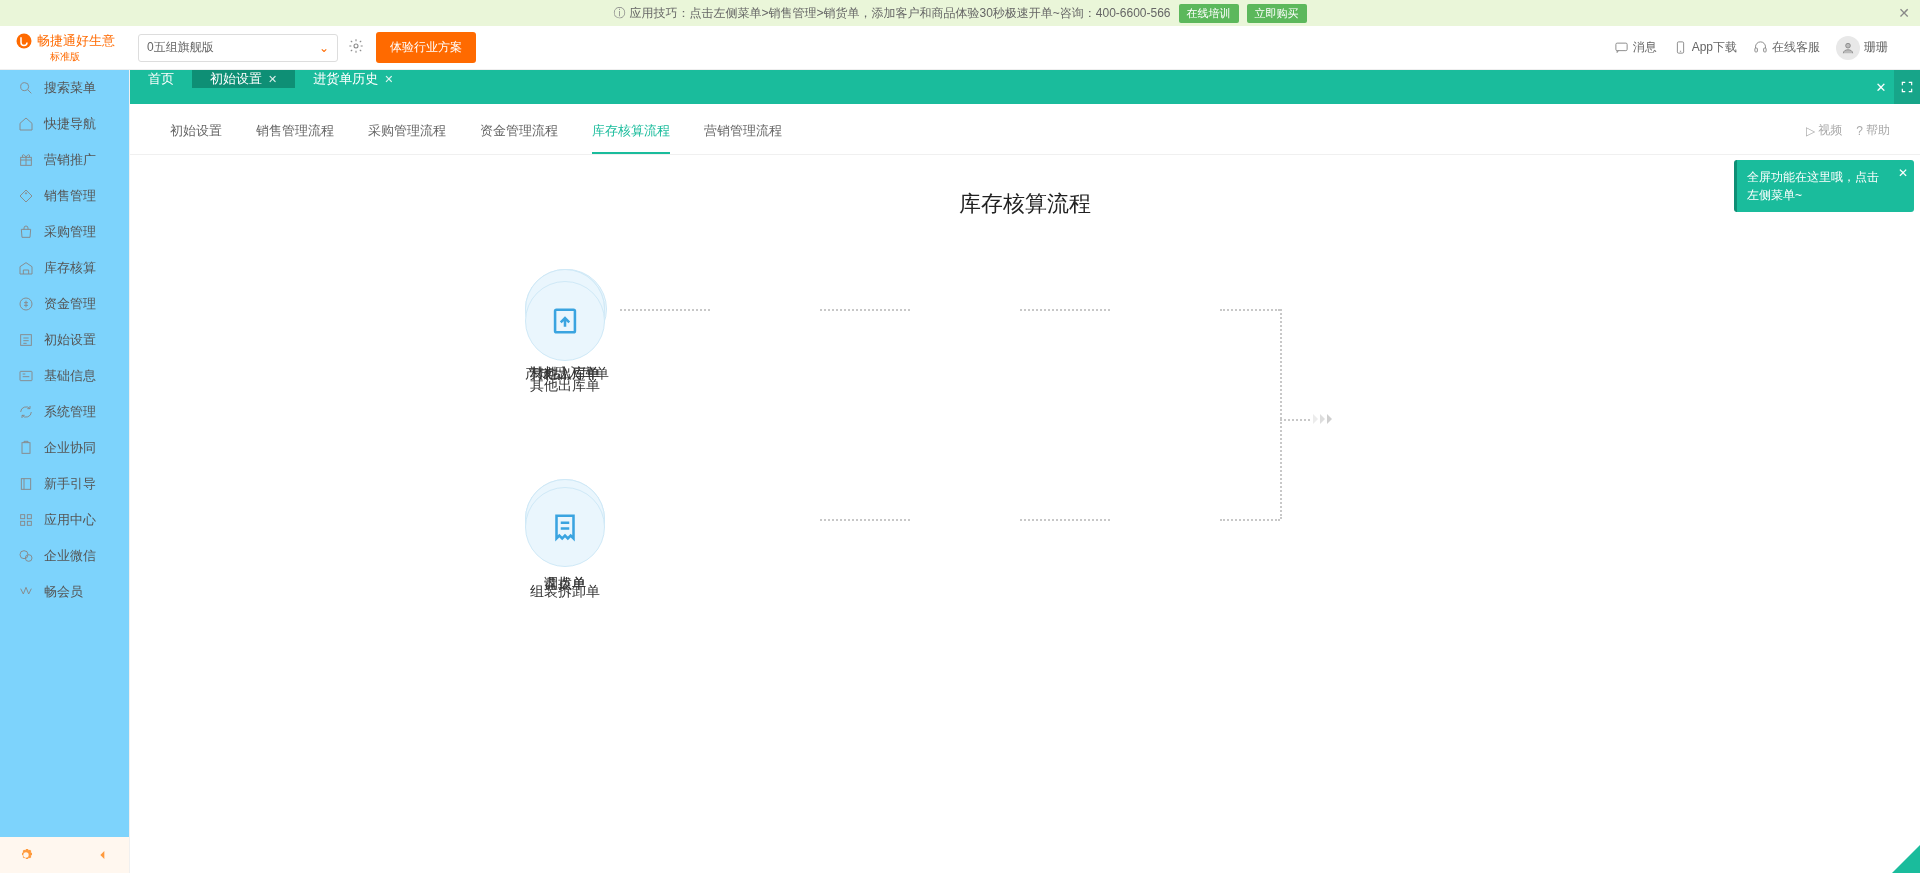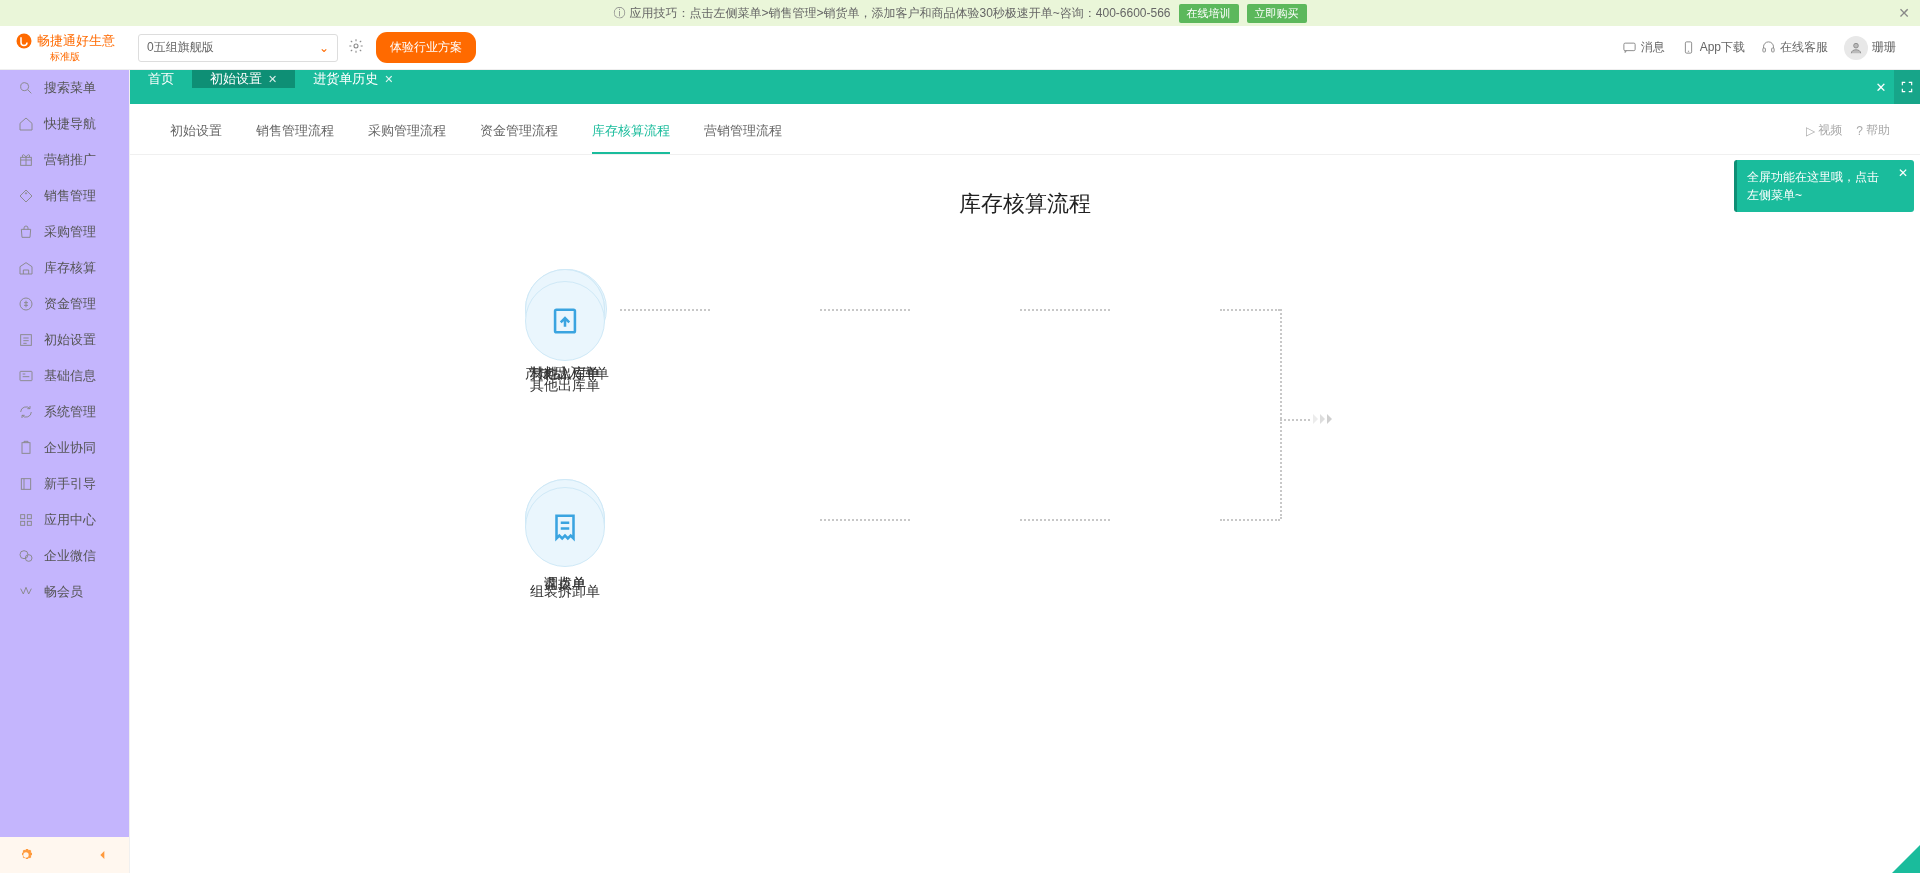--- a/index.html
+++ b/index.html
@@ -11,28 +11,28 @@
 .top-banner .close{position:absolute;right:10px;color:#888;cursor:pointer;font-size:14px}
 .header{height:44px;display:flex;align-items:center;border-bottom:1px solid #eee}
 .logo-box{width:130px;display:flex;flex-direction:column;align-items:center;justify-content:center}
 .logo-row{display:flex;align-items:flex-end;gap:4px}
 .logo-row svg{width:18px;height:18px}
 .logo-row span{color:#ff6a00;font-size:13px;font-weight:500}
 .logo-sub{color:#ff6a00;font-size:10px}
 .edition-select{margin-left:8px;height:28px;width:200px;border:1px solid #ddd;border-radius:3px;display:flex;align-items:center;padding:0 8px;color:#666;font-size:12px;cursor:pointer}
 .edition-select .chev{margin-left:auto;color:#ff6a00}
 .gear{margin-left:10px;color:#888;cursor:pointer}
-.btn-orange{margin-left:12px;background:#ff6a00;color:#fff;border:none;padding:7px 14px;border-radius:11px;font-size:12px;cursor:pointer}
-.header-right{margin-left:auto;display:flex;align-items:center;gap:16px;padding-right:24px}
+.btn-orange{margin-left:12px;background:#ff6a00;color:#fff;border:none;padding:7px 14px;border-radius:3px;font-size:12px;cursor:pointer}
+.header-right{margin-left:auto;display:flex;align-items:center;gap:16px;padding-right:32px}
 .hr-item{display:flex;align-items:center;gap:4px;color:#666;font-size:12px;cursor:pointer}
 .hr-item svg{width:15px;height:15px;stroke:#888;fill:none;stroke-width:1.5}
 .avatar{width:24px;height:24px;border-radius:50%;background:#e8e8e8;display:flex;align-items:center;justify-content:center}
 .avatar svg{width:14px;height:14px;fill:#bbb}
 .layout{display:flex;height:calc(100vh - 70px)}
-.sidebar{width:130px;background:#c4b5fd;border-right:1px solid #f0f0f0;display:flex;flex-direction:column}
+.sidebar{width:130px;background:#7dd3fc;border-right:1px solid #f0f0f0;display:flex;flex-direction:column}
 .side-item{height:36px;display:flex;align-items:center;padding-left:18px;gap:10px;color:#555;font-size:13px;cursor:pointer}
 .side-item svg{width:16px;height:16px;stroke:#888;fill:none;stroke-width:1.4}
 .side-bottom{margin-top:auto;height:36px;background:#fff7ef;display:flex;align-items:center;justify-content:space-between;padding:0 18px}
 .side-bottom svg{width:16px;height:16px;fill:#ff9a3c}
 .main{flex:1;display:flex;flex-direction:column;position:relative;overflow:hidden}
 .tabbar{height:34px;background:#1abc9c;display:flex;align-items:flex-start;position:relative}
 .tab{padding:0 18px;display:flex;align-items:center;color:#fff;font-size:13px;cursor:pointer;gap:6px}
 .tab.active{background:#0e8f75}
 .tab .x{font-size:11px;opacity:.85}
 .tabbar-right{position:absolute;right:0;top:0;height:100%;display:flex;align-items:center}

